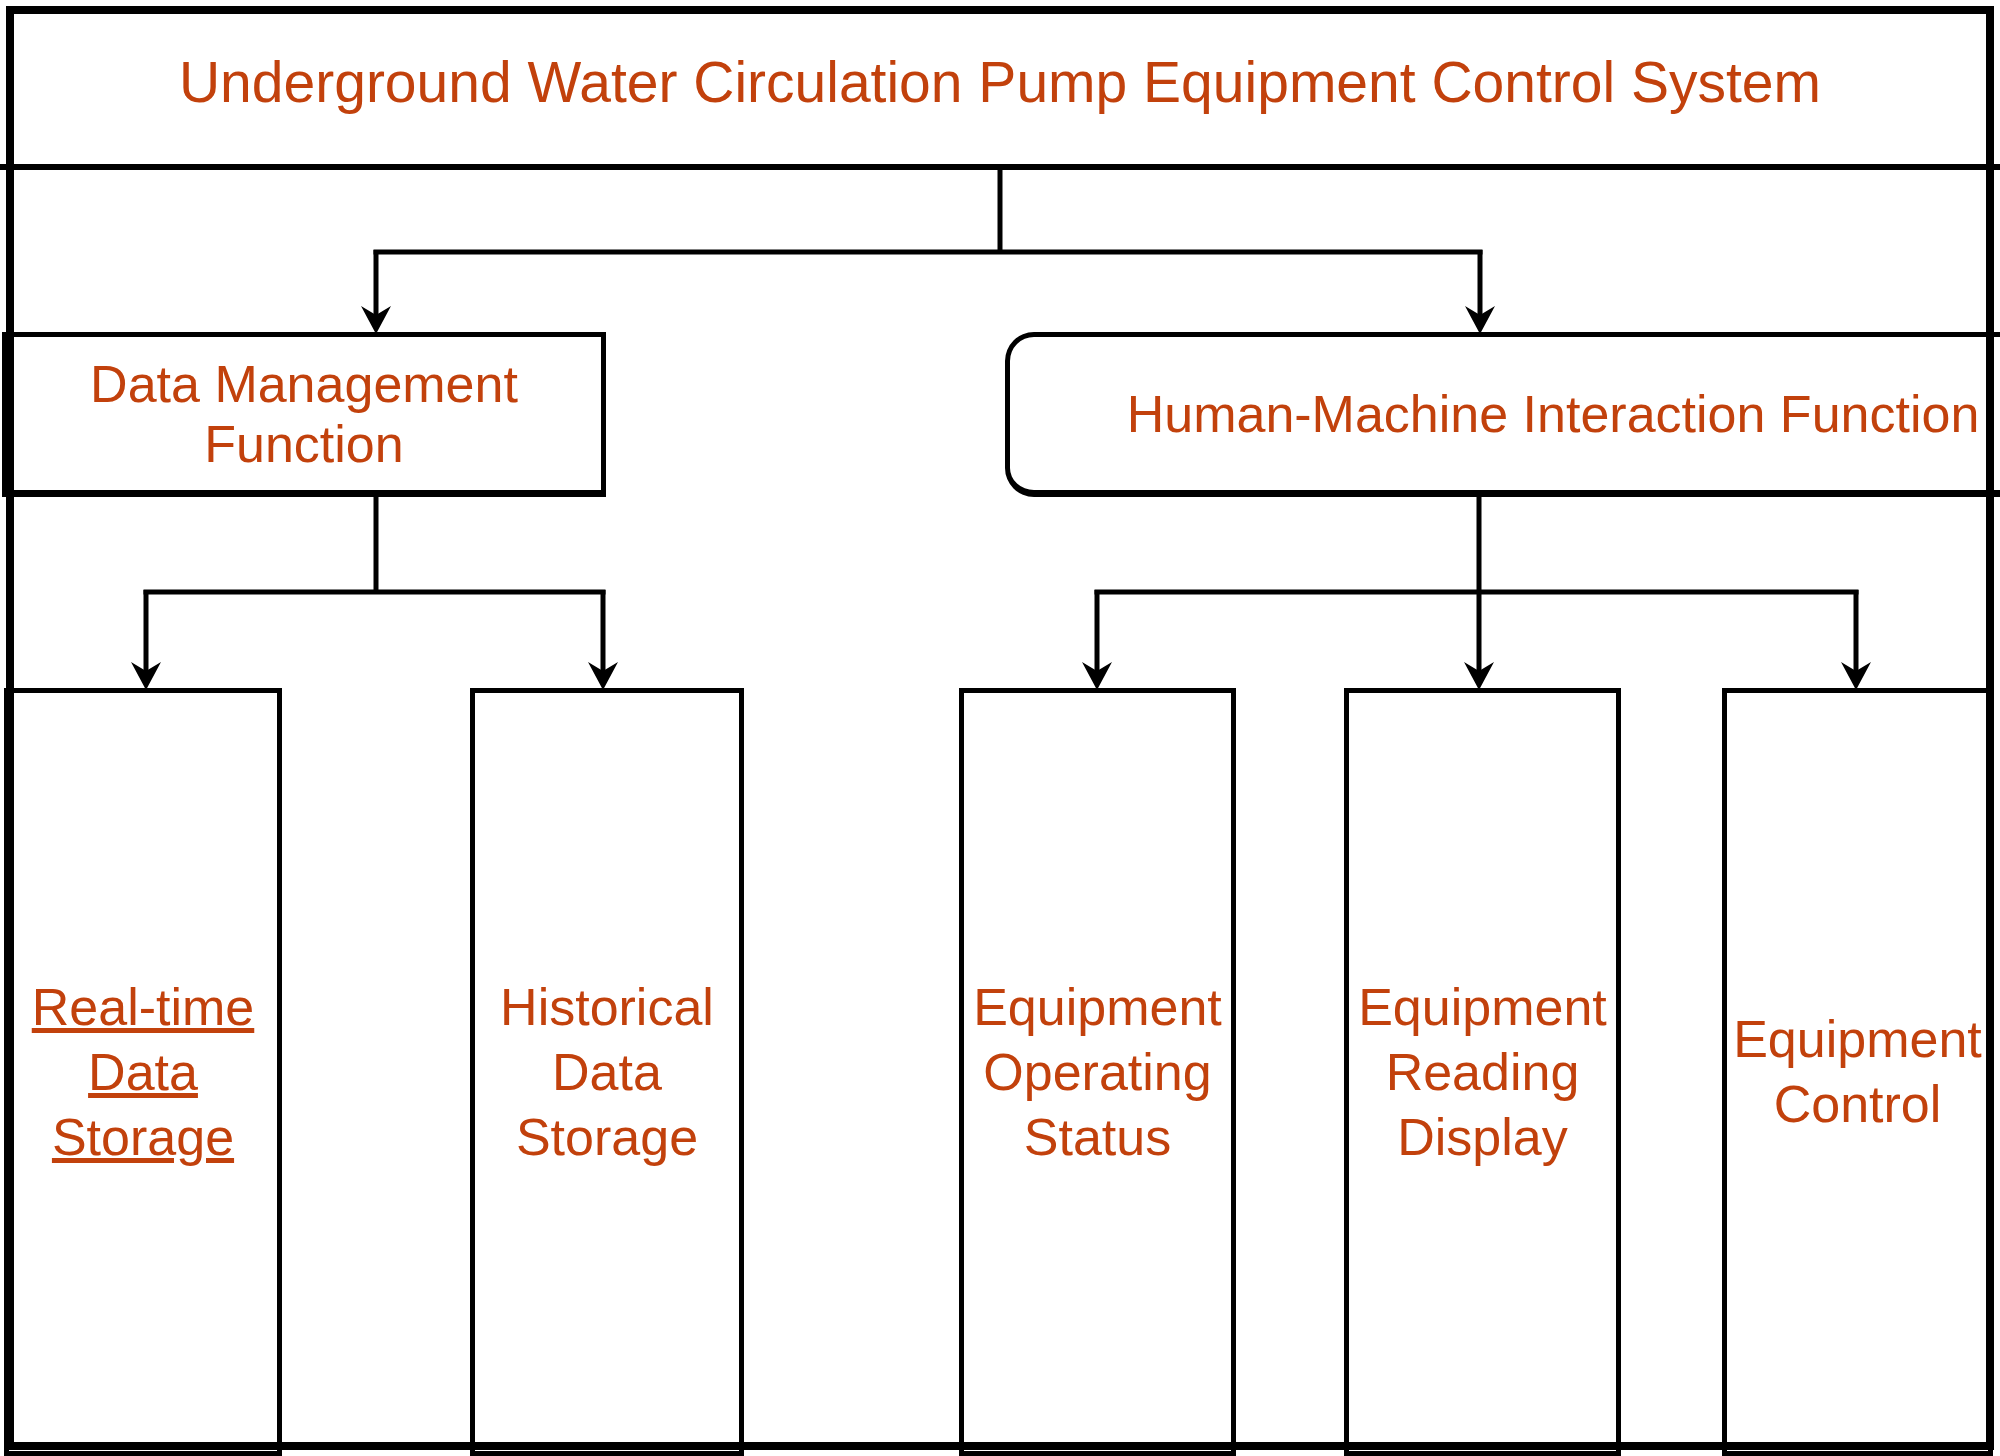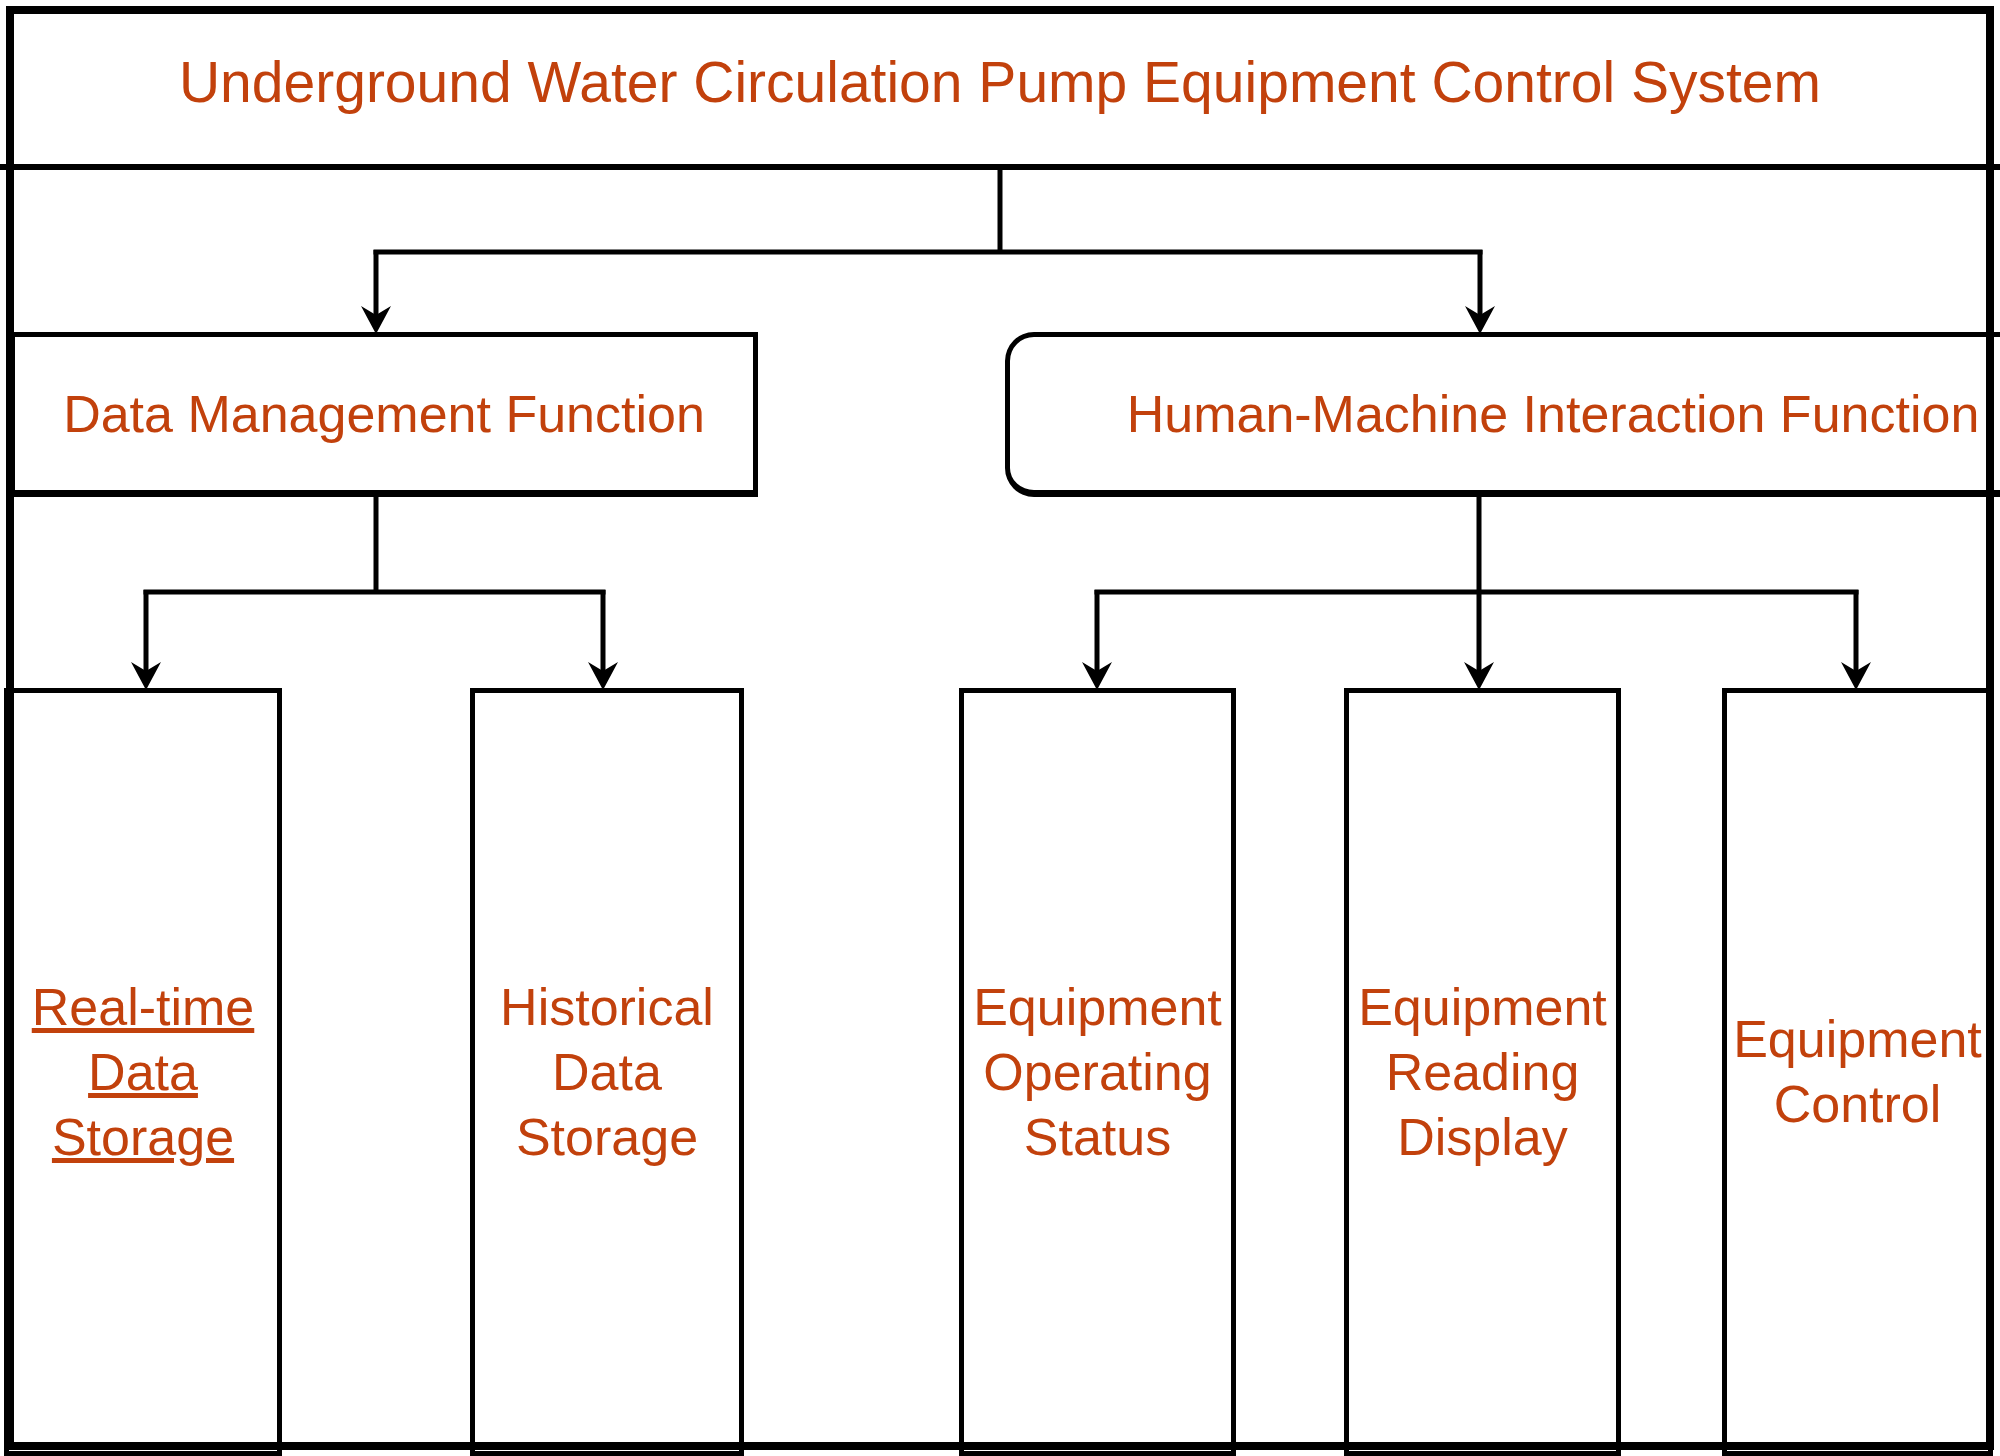--- a/index.html
+++ b/index.html
@@ -44,21 +44,21 @@
     font-size: 57px;
     z-index: 0;
   }
   .node-branch {
     top: 332px;
     height: 165px;
     border: 5px solid #000000;
     border-bottom-width: 7px;
     font-size: 52px;
   }
-  .node-branch.branch-left  { left: 10px;    width: 748px; }
+  .node-branch.branch-left  { left: 2px;    width: 604px; }
   .node-branch.branch-right { left: 1005px; width: 1096px; border-radius: 29px; }
   .node-leaf {
     top: 688px;
     height: 768px;
     border: 5px solid #000000;
     font-size: 52px;
     line-height: 1.25;
   }
   .node-leaf.leaf-1 { left: 4px;    width: 278px; text-decoration: underline; }
   .node-leaf.leaf-2 { left: 470px;  width: 274px; }

